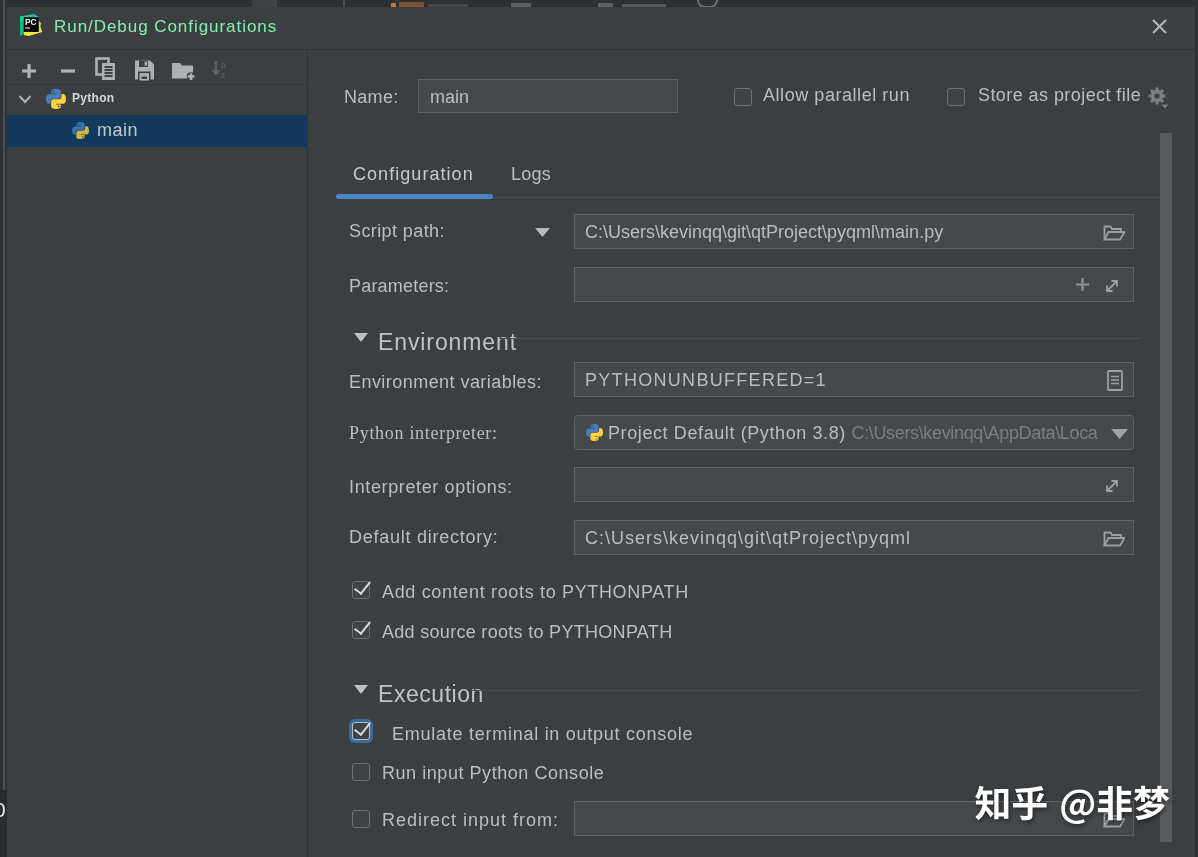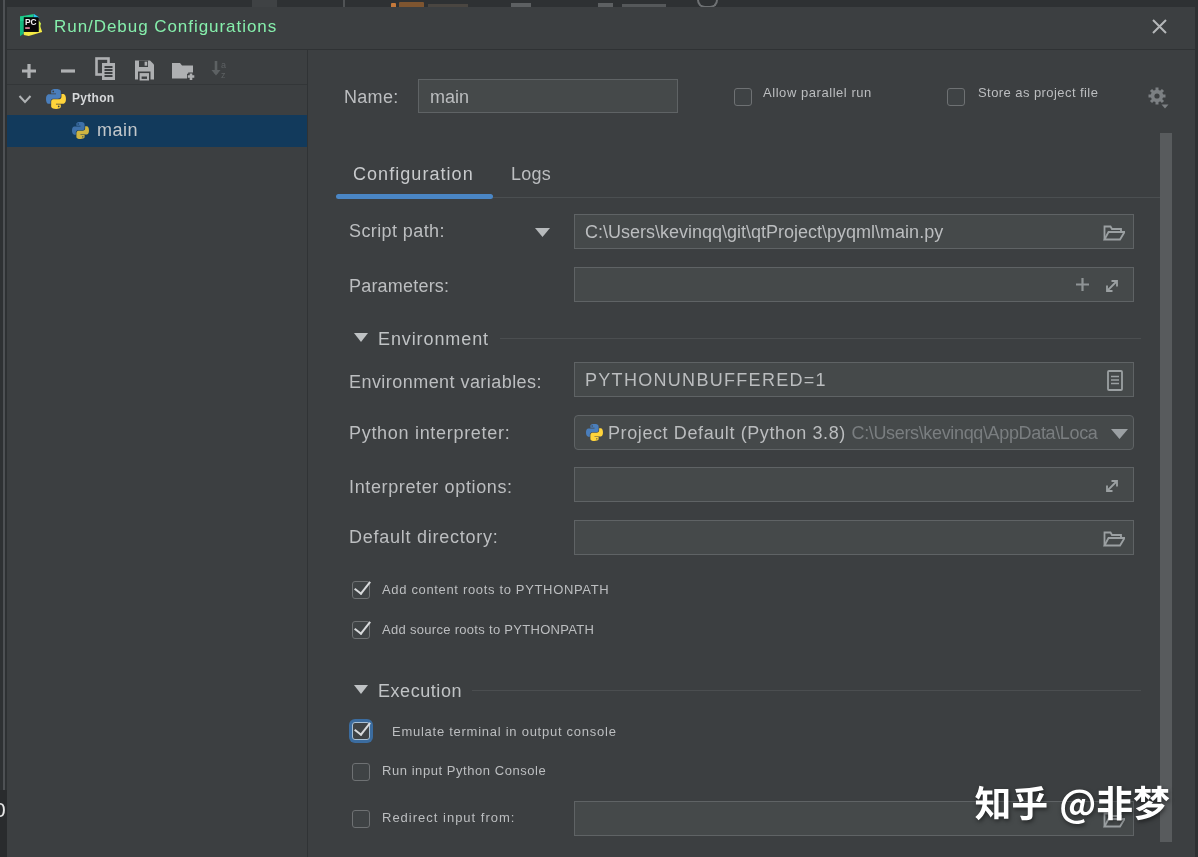--- a/index.html
+++ b/index.html
@@ -28,23 +28,23 @@
 #nfield .ftxt{left:11px;}
 
 .cb{width:18px;height:18px;border:1px solid #6e7173;border-radius:3px;background:#3f4345;box-sizing:border-box;}
 
 #tab1{left:346px;top:157px;font-size:18px;color:#c8cacc;letter-spacing:1.05px;}
 #tab2{left:504px;top:157px;font-size:18px;color:#bcbec0;letter-spacing:.25px;}
 #tabu{left:329px;top:187px;width:157px;height:5px;background:#4a86c5;border-radius:2.5px;}
 #tabl{left:486px;top:190px;width:667px;height:1px;background:#4b4f51;}
 
 .rfield{left:567px;width:560px;height:35px;}
-.sechdr{font-size:18px;color:#c0c3c5;}
+.sechdr{font-size:23px;color:#c0c3c5;}
 .secline{height:1px;background:#4b4e50;}
-.cblab{font-size:13px;color:#bcbec0;}
+.cblab{font-size:18px;color:#bcbec0;}
 #wm{left:974px;top:781px;filter:drop-shadow(1px 2px 2px rgba(0,0,0,0.5));}
 
 #sbar{left:1153px;top:126px;width:12px;height:709px;background:#585b5d;}
 svg{display:block;}
 
 .cbk::after{content:"";position:absolute;left:4.5px;top:-4px;width:7px;height:14px;border:solid #d8dadc;border-width:0 2.7px 2.7px 0;transform:rotate(38deg);}
 .cbk{position:absolute;}
 .cbf{box-shadow:0 0 0 3px #3b6c9f;border-color:#a9c1d6;}
 </style></head>
 <body>
@@ -229,21 +229,21 @@
  <div class="abs field rfield" style="top:355px;">
       <div class="abs ftxt" style="left:10px;letter-spacing:1.3px;">PYTHONUNBUFFERED=1</div>
       <div class="abs" style="left:531px;top:6px;">
         <svg width="18" height="23" viewBox="0 0 18 23">
           <rect x="2" y="2" width="14" height="19" fill="none" stroke="#9ba0a2" stroke-width="1.8" rx="1"></rect>
           <path d="M5 7.5h8M5 11h8M5 14.5h8" stroke="#9ba0a2" stroke-width="1.6"></path>
         </svg>
       </div>
     </div>
 
- <div class="abs lab" style="left:342px;top:416px;letter-spacing:.7px;">Python interpreter:</div>
+ <div class="abs lab" style="left:342px;top:416px;letter-spacing:.7px;font-family:Liberation Serif, serif;">Python interpreter:</div>
  <div class="abs field rfield" style="top:408px;border-radius:4px;">
    <div class="abs" style="left:11px;top:8px;">
         <svg width="17" height="17" viewBox="0 0 256 255">
           <path fill="#4a7ebb" d="M126.916.072c-64.832 0-60.784 28.115-60.784 28.115l.072 29.128h61.868v8.745H41.631S.145 61.355.145 126.77c0 65.417 36.21 63.097 36.21 63.097h21.61v-30.356s-1.165-36.21 35.632-36.21h61.362s34.475.557 34.475-33.319V33.97S194.67.072 126.916.072zM92.802 19.66a11.12 11.12 0 0 1 11.13 11.13 11.12 11.12 0 0 1-11.13 11.13 11.12 11.12 0 0 1-11.13-11.13 11.12 11.12 0 0 1 11.13-11.13z"></path>
           <path fill="#ffd43b" d="M128.757 254.126c64.832 0 60.784-28.115 60.784-28.115l-.072-29.127H127.6v-8.745h86.441s41.486 4.705 41.486-60.712c0-65.416-36.21-63.096-36.21-63.096h-21.61v30.355s1.165 36.21-35.632 36.21h-61.362s-34.475-.557-34.475 33.32v56.013s-5.235 33.897 62.519 33.897zm34.114-19.586a11.12 11.12 0 0 1-11.13-11.131 11.12 11.12 0 0 1 11.13-11.13 11.12 11.12 0 0 1 11.13 11.13 11.12 11.12 0 0 1-11.13 11.13z"></path>
         </svg>
       </div>
    <div class="abs ftxt" style="left:33px;letter-spacing:.6px;">Project Default (Python 3.8) <span style="color:#7a7e80;letter-spacing:-.35px;">C:\Users\kevinqq\AppData\Loca</span></div>
    <div class="abs" style="left:536px;top:13px;">
         <svg width="17" height="10" viewBox="0 0 17 10">
@@ -258,20 +258,21 @@
         <svg width="16" height="16" viewBox="0 0 16 16">
           <path d="M3.5 12.5 L12.5 3.5" stroke="#9ba0a2" stroke-width="1.8"></path>
           <path d="M7.5 3 h5.5 v5.5" fill="none" stroke="#9ba0a2" stroke-width="1.8"></path>
           <path d="M3 7.5 v5.5 h5.5" fill="none" stroke="#9ba0a2" stroke-width="1.8"></path>
         </svg>
       </div>
     </div>
 
  <div class="abs lab" style="left:342px;top:520px;letter-spacing:.75px;">Default directory:</div>
  <div class="abs field rfield" style="top:513px;">
+      <div class="abs ftxt" style="left:10px;letter-spacing:1px;">C:\Users\kevinqq\git\qtProject\pyqml</div>
       <div class="abs" style="left:528px;top:8px;">
         <svg width="22" height="18" viewBox="0 0 22 18">
           <path d="M1.5 16.5 v-13 h6 l1.5 2.5 h9 v3" fill="none" stroke="#9ba0a2" stroke-width="1.8"></path>
           <path d="M1.5 16.5 L5.5 9 h16 l-4.5 7.5 z" fill="none" stroke="#9ba0a2" stroke-width="1.8"></path>
         </svg>
       </div>
     </div>
 
  <div class="abs cb cbk" style="left:345px;top:574px;"></div>
  <div class="abs cblab" style="left:375px;top:575px;letter-spacing:.66px;">Add content roots to PYTHONPATH</div>

